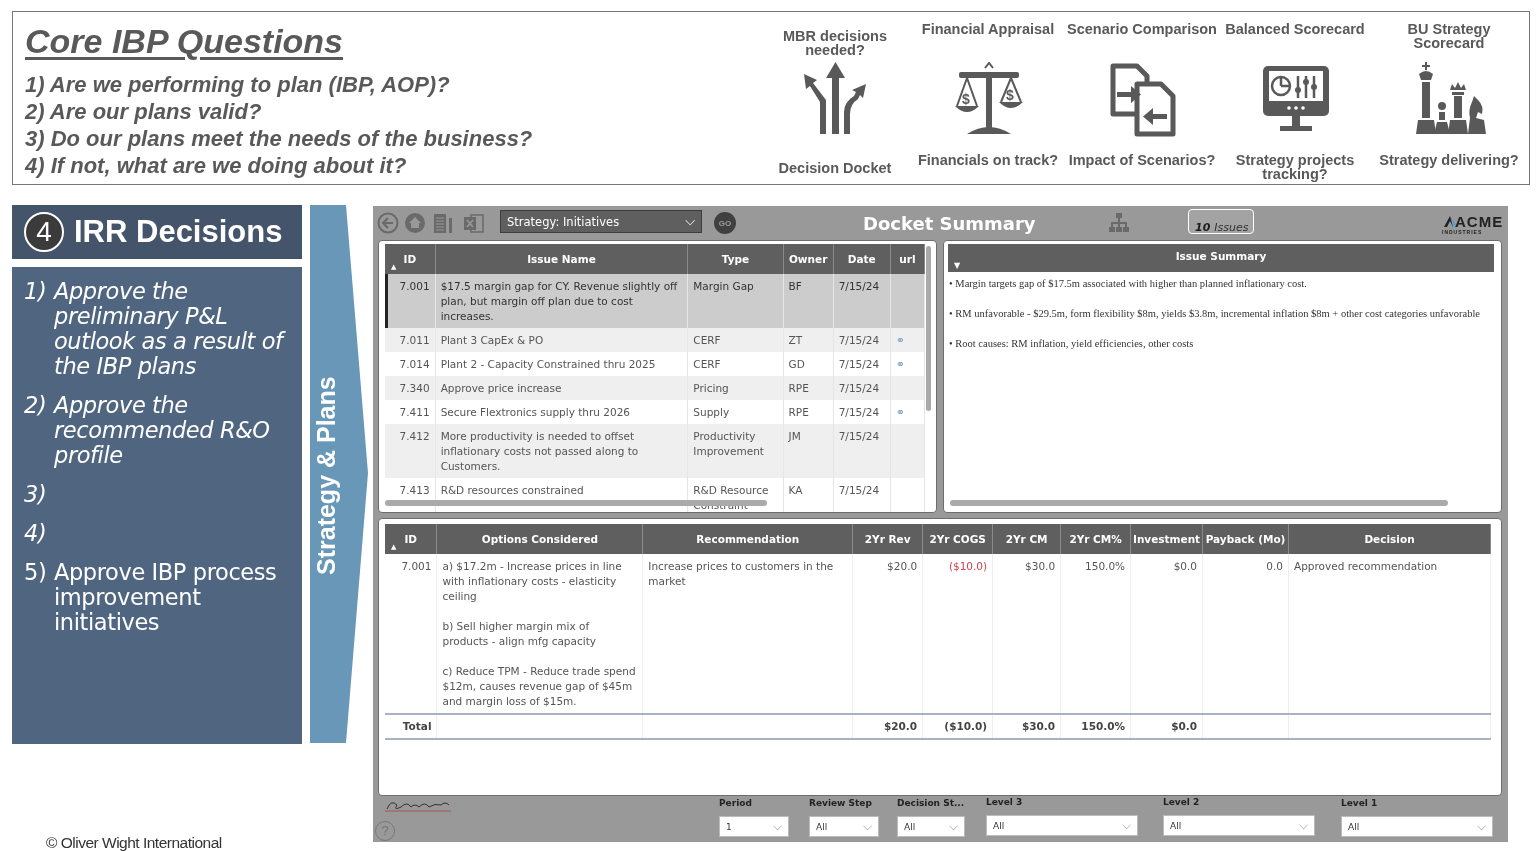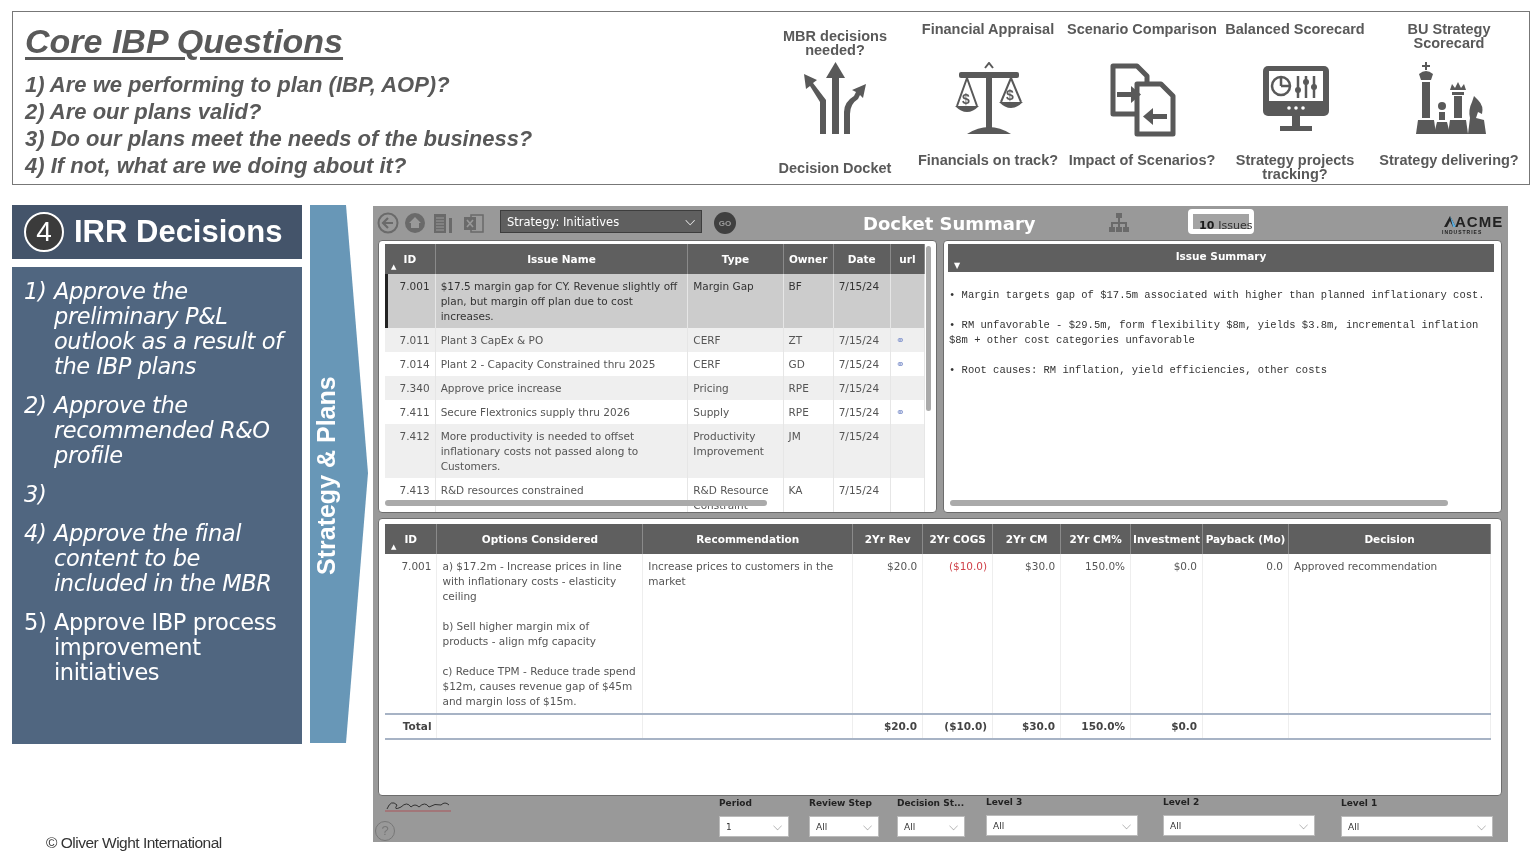--- a/index.html
+++ b/index.html
@@ -30,21 +30,21 @@
 
   
   .dash { position: absolute; left: 373px; top: 206px; width: 1135px; height: 636px; background: #999999; }
   .dash-toolbar { position: absolute; left: 0; top: 0; width: 100%; height: 32px; }
   .tb-icon { position: absolute; top: 6px; width: 22px; height: 22px; }
   .strategy-select { position: absolute; left: 127px; top: 4px; width: 202px; height: 23px; background: #5f5f5f; border: 1px solid #3d3d3d; color: #fff; font-family: "DejaVu Sans", sans-serif; font-size: 11.5px; padding: 4px 6px; }
   .strategy-select .chev { position: absolute; right: 6px; top: 2px; font-size: 13px; color: #fff; }
   .go-btn { position: absolute; left: 341px; top: 6px; width: 22px; height: 22px; border-radius: 50%; background: #404040; color: #9c9c9c; font-size: 8px; font-weight: bold; display: flex; align-items: center; justify-content: center; }
   .dash-title { position: absolute; left: 490px; top: 7px; color: #fff; font-size: 18px; font-weight: bold; font-family: "DejaVu Sans", sans-serif; }
   .org-icon { position: absolute; left: 735px; top: 7px; width: 22px; height: 20px; }
-  .issues-badge { position: absolute; left: 815px; top: 3px; width: 66px; height: 25px; border: 5px solid #ffffff; border-radius: 4px; background: #a3a3a3; font-family: "DejaVu Sans", sans-serif; font-size: 11px; color: #333; padding: 5px 6px; }
+  .issues-badge { position: absolute; left: 815px; top: 3px; width: 66px; height: 25px; border: 1px solid #ffffff; border-radius: 4px; background: #a3a3a3; font-family: "DejaVu Sans", sans-serif; font-size: 11px; color: #333; padding: 11px 6px; font-style: italic; }
   .issues-badge b { color: #1c1c1c; margin-right: 4px; }
   .acme { position: absolute; left: 1068px; top: 6px; width: 60px; height: 22px; }
 
   .panel { position: absolute; background: #fff; border: 1px solid #6d6d6d; border-radius: 4px; overflow: hidden; }
   .p-issues { left: 5px; top: 34px; width: 559px; height: 273px; }
   .p-summary { left: 570px; top: 34px; width: 559px; height: 273px; }
   .p-options { left: 5px; top: 312px; width: 1124px; height: 278px; }
 
   table { border-collapse: collapse; font-family: "DejaVu Sans", sans-serif; font-size: 10.5px; color: #555; }
   th { background: #5f5f5f; color: #fff; font-weight: bold; height: 30px; border-right: 1px solid #8a8a8a; position: relative; font-size: 10.5px; }
@@ -54,21 +54,21 @@
   .iss-table tr.odd td { background: #efefef; }
   .iss-table tr.sel td { background: #cccccc; color: #333; }
   .iss-table tr.sel td:first-child { box-shadow: inset 3px 0 0 #222; }
   .num-r { text-align: right; }
   .link-icon { color: #8a9bd0; font-size: 11px; }
   .vscroll { position: absolute; left: 547px; top: 5px; width: 5px; height: 165px; background: #aaa; border-radius: 3px; }
   .hscroll { position: absolute; bottom: 6px; height: 6px; background: #aaa; border-radius: 3px; }
 
   .sum-head { position: absolute; left: 4px; top: 3px; width: 546px; height: 28px; background: #5f5f5f; color: #fff; font-family: "DejaVu Sans", sans-serif; font-size: 10.5px; font-weight: bold; text-align: center; padding-top: 6px; }
   .sum-head .caret { position: absolute; left: 6px; bottom: 2px; font-size: 8px; }
-  .sum-body { position: absolute; left: 5px; top: 35px; width: 540px; font-family: Liberation Mono, monospace; font-size: 10.5px; color: #333; line-height: 15px; margin-top: 12px; }
+  .sum-body { position: absolute; left: 5px; top: 35px; width: 540px; font-family: Liberation Serif, serif; font-size: 10.5px; color: #333; line-height: 15px; }
   .sum-body p { margin-bottom: 15px; }
 
   .opt-table { position: absolute; left: 6px; top: 5px; width: 1106px; }
   .opt-table td { border-right: 1px solid #eee; }
   .opt-table tr.main td { height: 156px; }
   .opt-table tr.total td { font-weight: bold; color: #444; border-top: 2px solid #a7b3c5; border-bottom: 2px solid #a7b3c5; padding: 4px 5px; }
   .neg { color: #d0424a; }
 
   .footer-logo { position: absolute; left: 10px; top: 591px; width: 70px; height: 20px; }
   .help-icon { position: absolute; left: 2px; top: 615px; width: 20px; height: 20px; border-radius: 50%; border: 1px solid #777; color: #777; font-size: 13px; text-align: center; line-height: 18px; }
@@ -195,21 +195,20 @@
     </div>
   <div class="irr-item it">
       <span class="num">2)</span>
       <span>Approve the recommended R&amp;O profile</span>
     </div>
   <div class="irr-item it">
       <span class="num">3)</span>
     </div>
   <div class="irr-item it">
       <span class="num">4)</span>
-      <span>Approve the final content to be included in the MBR</span>
     </div>
   <div class="irr-item">
       <span class="num">5)</span>
       <span>Approve IBP process improvement initiatives</span>
     </div>
 </div>
 
 <svg class="strategy-band" viewBox="0 0 60 538" preserveAspectRatio="none">
   <polygon points="0,0 36,0 58,268 36,538 0,538" fill="#6897B7"></polygon>
 </svg>

